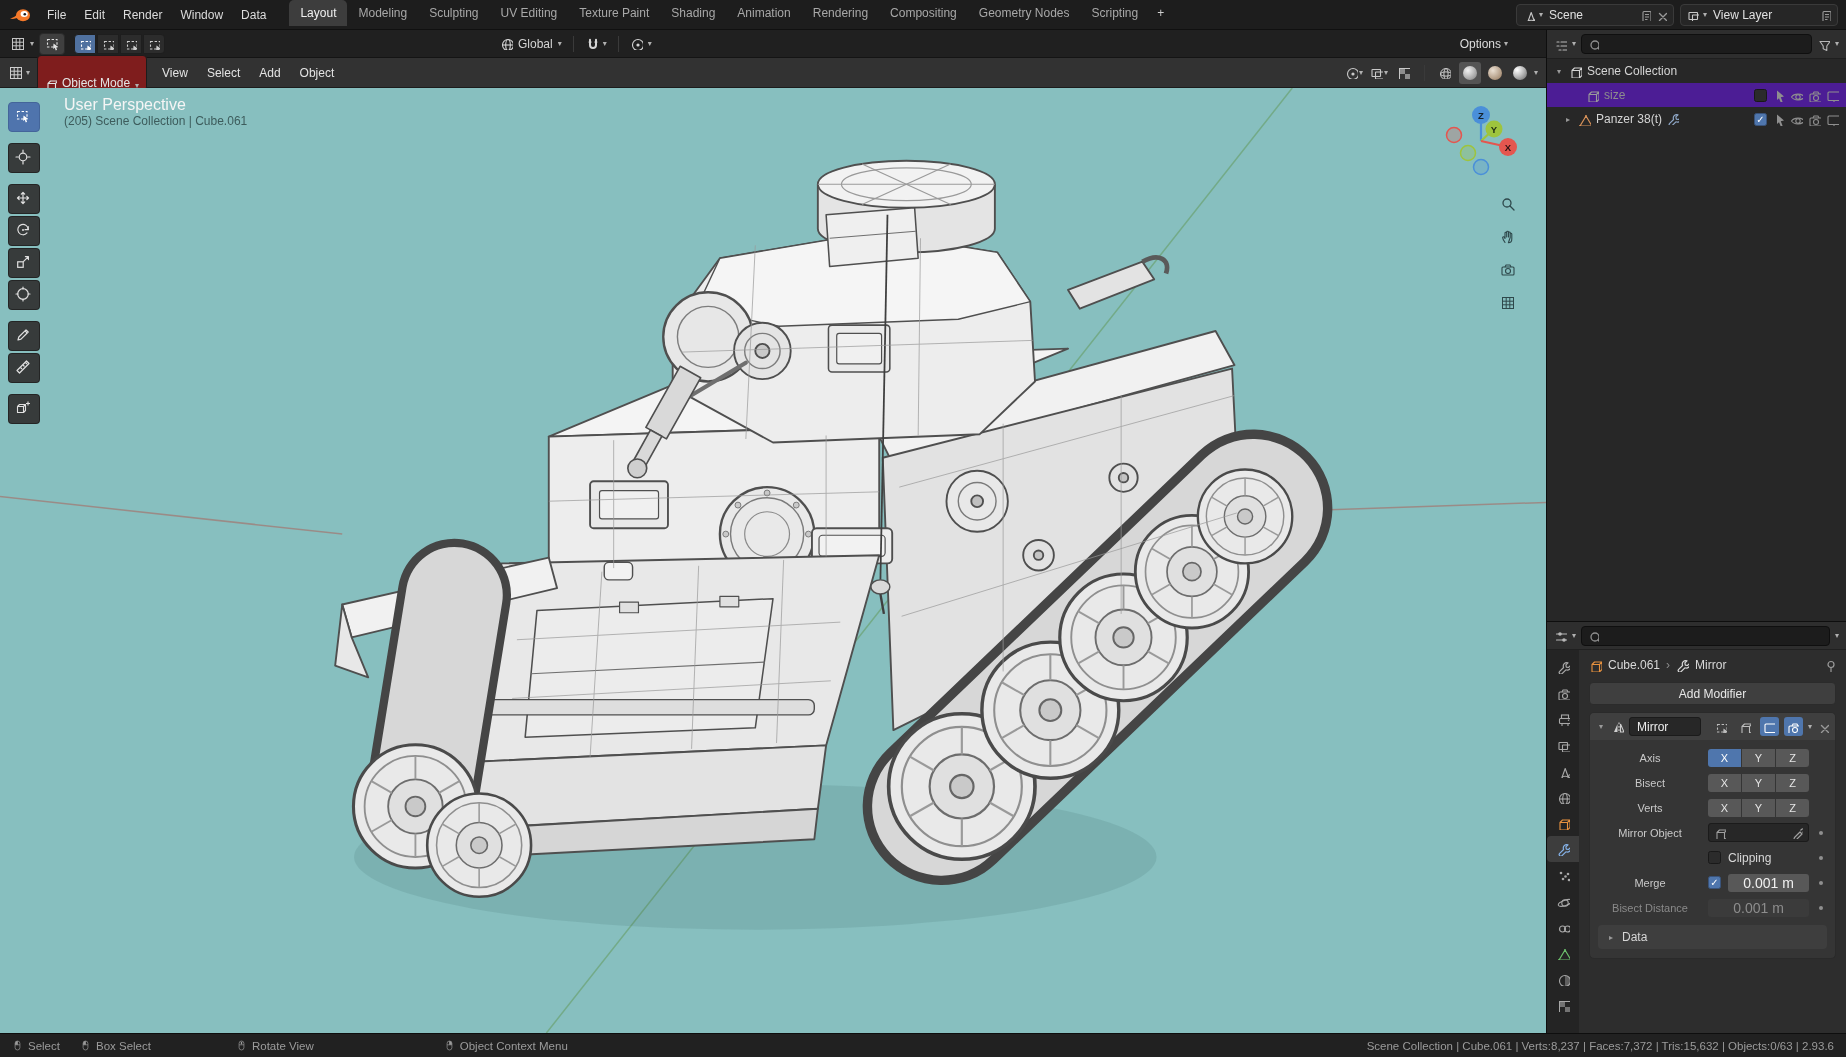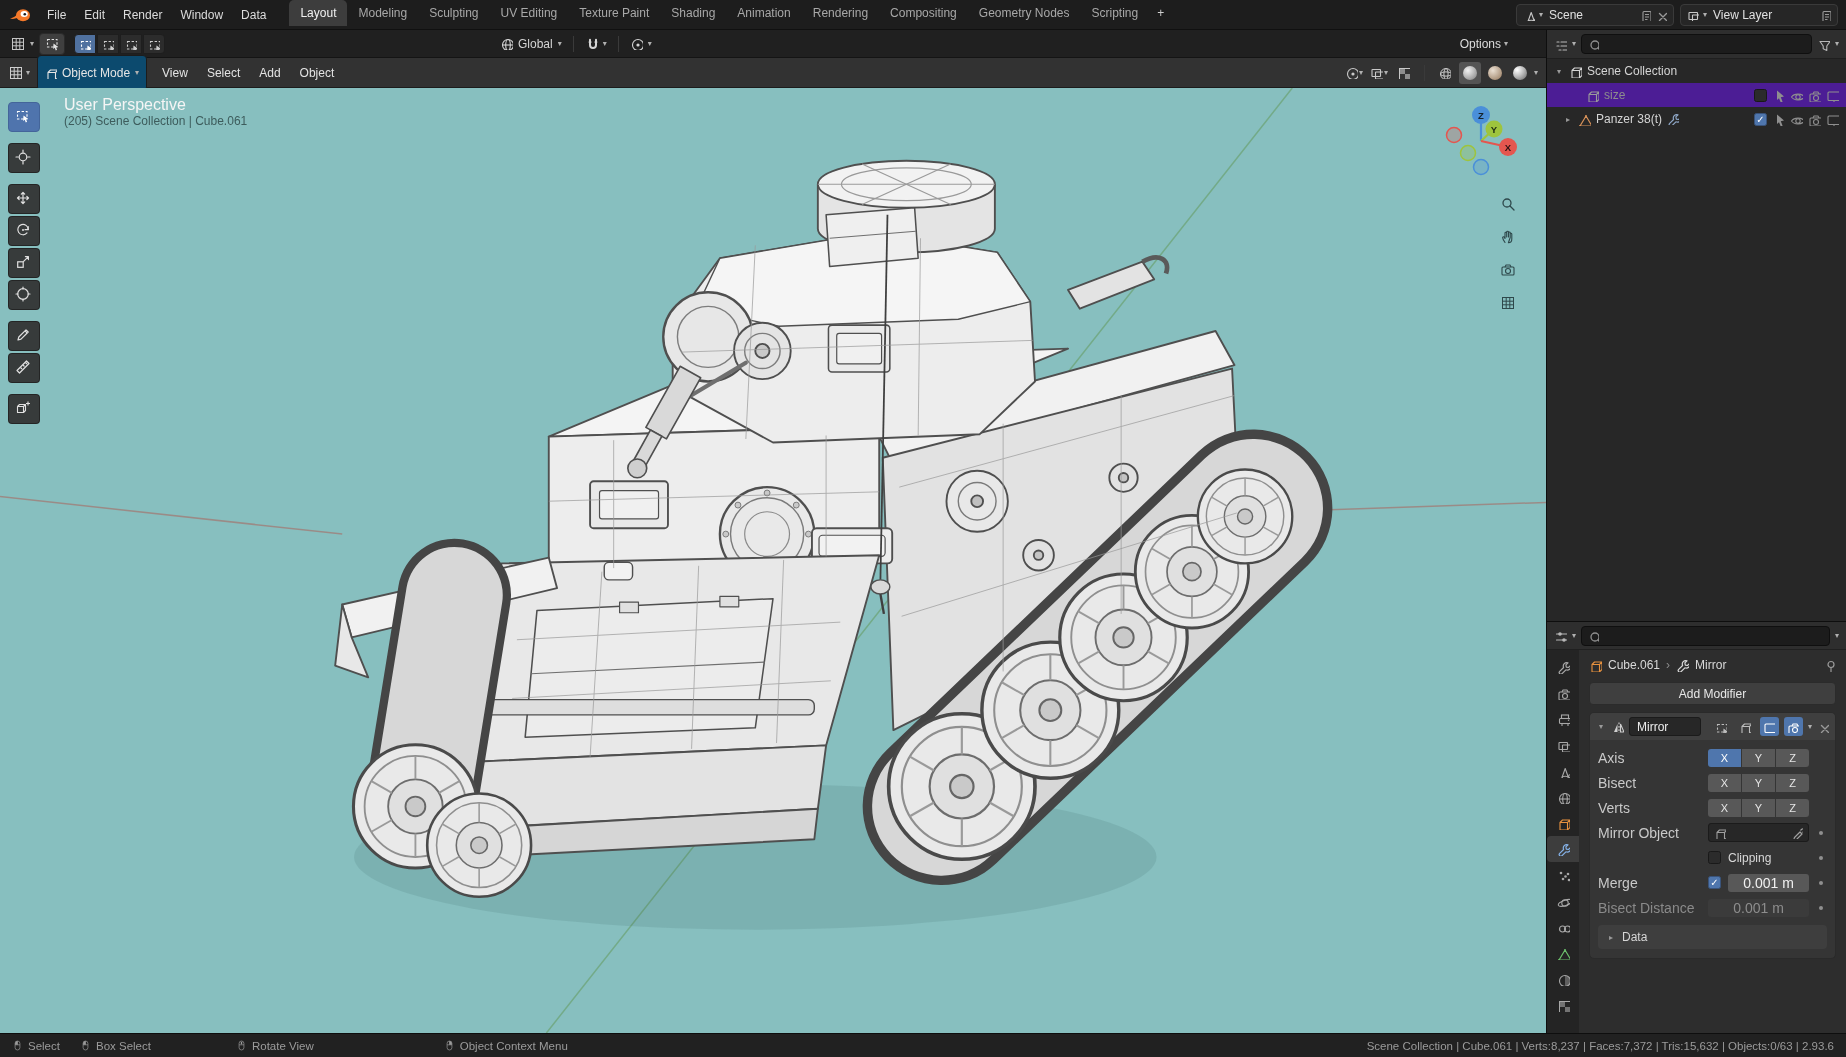--- a/index.html
+++ b/index.html
@@ -26,21 +26,21 @@
 .selmodes{display:flex;gap:1px;margin-left:4px}
 .smbtn{width:22px;height:20px;background:#2c2c2c;border:1px solid #1e1e1e;display:flex;align-items:center;justify-content:center;color:#cfcfcf}
 .smbtn.first{border-radius:4px 0 0 4px;background:#50719f;color:#fff}
 .smbtn.last{border-radius:0 4px 4px 0}
 .orientgrp{display:flex;align-items:center;gap:5px;margin-left:330px;color:#d5d5d5}
 .vsep{width:1px;height:16px;background:#3a3a3a;margin:0 6px}
 .optbtn{margin-left:auto;margin-right:28px;display:flex;align-items:center;gap:3px;color:#dcdcdc}
 
 .vcol{flex:1;display:flex;flex-direction:column;min-width:0}
 .vheader{height:30px;background:#323232;border-bottom:1px solid #1c1c1c;display:flex;align-items:center;padding:0 8px;gap:3px;color:#cfcfcf}
-.modew{display:flex;align-items:center;gap:5px;background:#0c4a6e;border:1px solid #1c1c1c;border-radius:4px;height:36px;padding:0 7px;color:#e5e5e5;margin:0 4px}
+.modew{display:flex;align-items:flex-end;gap:5px;background:#7f1d1d;border:1px solid #1c1c1c;border-radius:4px;height:36px;padding:0 7px;color:#e5e5e5;margin:0 4px}
 .vmenu{padding:4px 8px;color:#e3e3e3}
 .vh-right{margin-left:auto;display:flex;align-items:center;gap:3px}
 .vhbtn{height:22px;min-width:22px;border-radius:3px;display:flex;align-items:center;justify-content:center;color:#c9c9c9;gap:1px;padding:0 2px}
 .vhbtn.activesh{background:#545454}
 .sphere{width:14px;height:14px;border-radius:50%}
 .sph-solid{background:radial-gradient(circle at 35% 32%,#f2f2f2,#7d7d7d)}
 .sph-mat{background:radial-gradient(circle at 35% 32%,#eadfd2,#93765a)}
 .sph-rend{background:radial-gradient(circle at 30% 28%,#ffffff,#bdbdbd 45%,#636363)}
 
 .main{display:flex;height:1003px}
@@ -81,21 +81,21 @@
 .crumbsep{color:#8a8a8a}
 .pushr{margin-left:auto}
 .addmod{margin:2px 10px 7px;height:23px;background:#3f3f3f;border:1px solid #2b2b2b;border-radius:4px;display:flex;align-items:center;justify-content:center;color:#e8e8e8}
 .modpanel{margin:0 10px;background:#353535;border:1px solid #2a2a2a;border-radius:5px;overflow:hidden}
 .mod-header{height:27px;background:#3f3f3f;display:flex;align-items:center;gap:5px;padding:0 6px;color:#cfcfcf}
 .namefield{width:72px;height:19px;background:#272727;border:1px solid #1b1b1b;border-radius:3px;display:flex;align-items:center;padding:0 7px;color:#ececec}
 .mtog{width:19px;height:19px;border-radius:3px;display:flex;align-items:center;justify-content:center;color:#bdbdbd}
 .mtog.on{background:#4f76ad;color:#fff}
 .mod-body{padding:7px 8px 9px;display:flex;flex-direction:column;gap:4px}
 .prow{display:grid;grid-template-columns:104px 1fr 12px;align-items:center;gap:6px;height:21px}
-.plabel{text-align:left;color:#c9c9c9;font-size:14px;white-space:nowrap}
+.plabel{text-align:center;color:#c9c9c9;font-size:11px;white-space:nowrap}
 .plabel.disabled{color:#8a8a8a}
 .seg{display:flex;gap:1px}
 .seg span{flex:1;height:18px;background:#585858;display:flex;align-items:center;justify-content:center;font-size:11px;color:#e6e6e6}
 .seg span:first-child{border-radius:3px 0 0 3px}
 .seg span:last-child{border-radius:0 3px 3px 0}
 .seg span.on{background:#4f76ad;color:#fff}
 .objfield{height:19px;background:#272727;border:1px solid #1b1b1b;border-radius:3px;display:flex;align-items:center;padding:0 5px;gap:4px;color:#9f9f9f}
 .fspacer{flex:1}
 .cb{width:13px;height:13px;border-radius:2.5px;background:#2b2b2b;border:1px solid #191919;display:flex;align-items:center;justify-content:center;font-size:10px;color:#fff;flex:none}
 .cb.on{background:#4f76ad;border-color:#39537a}

